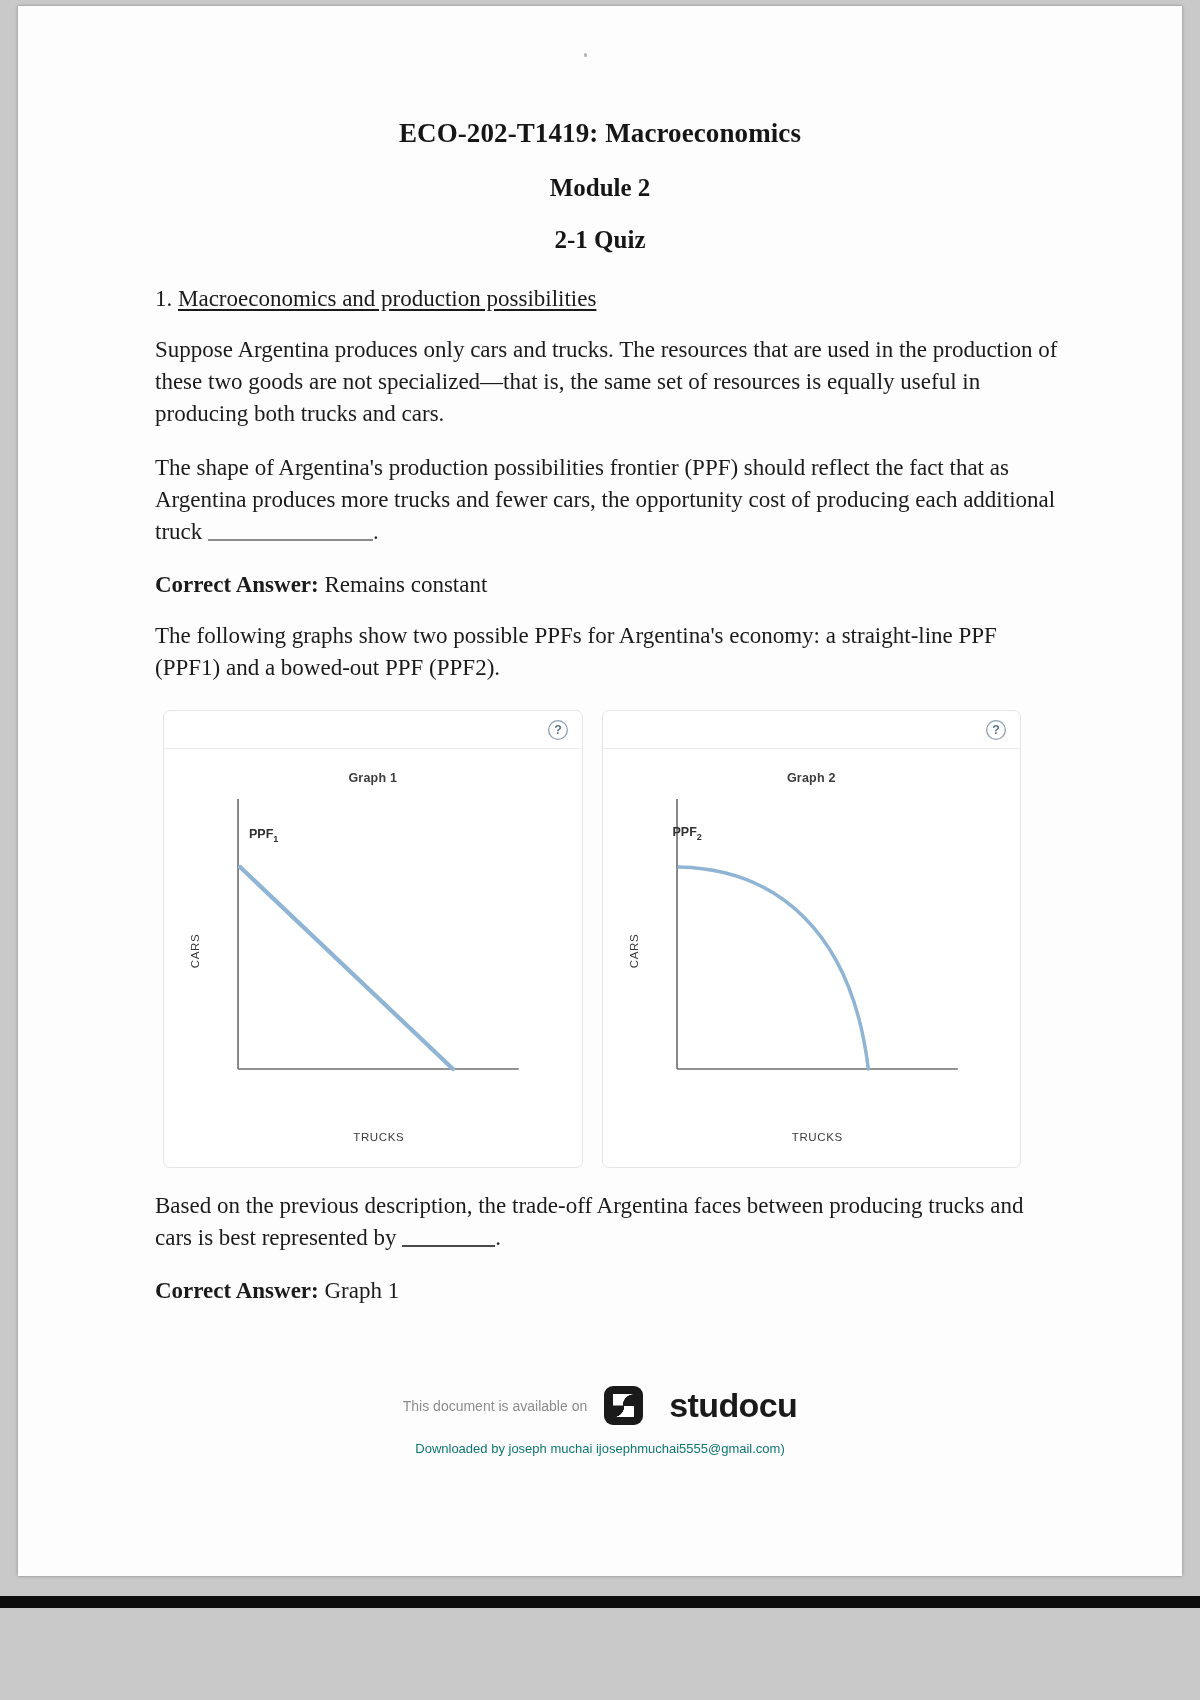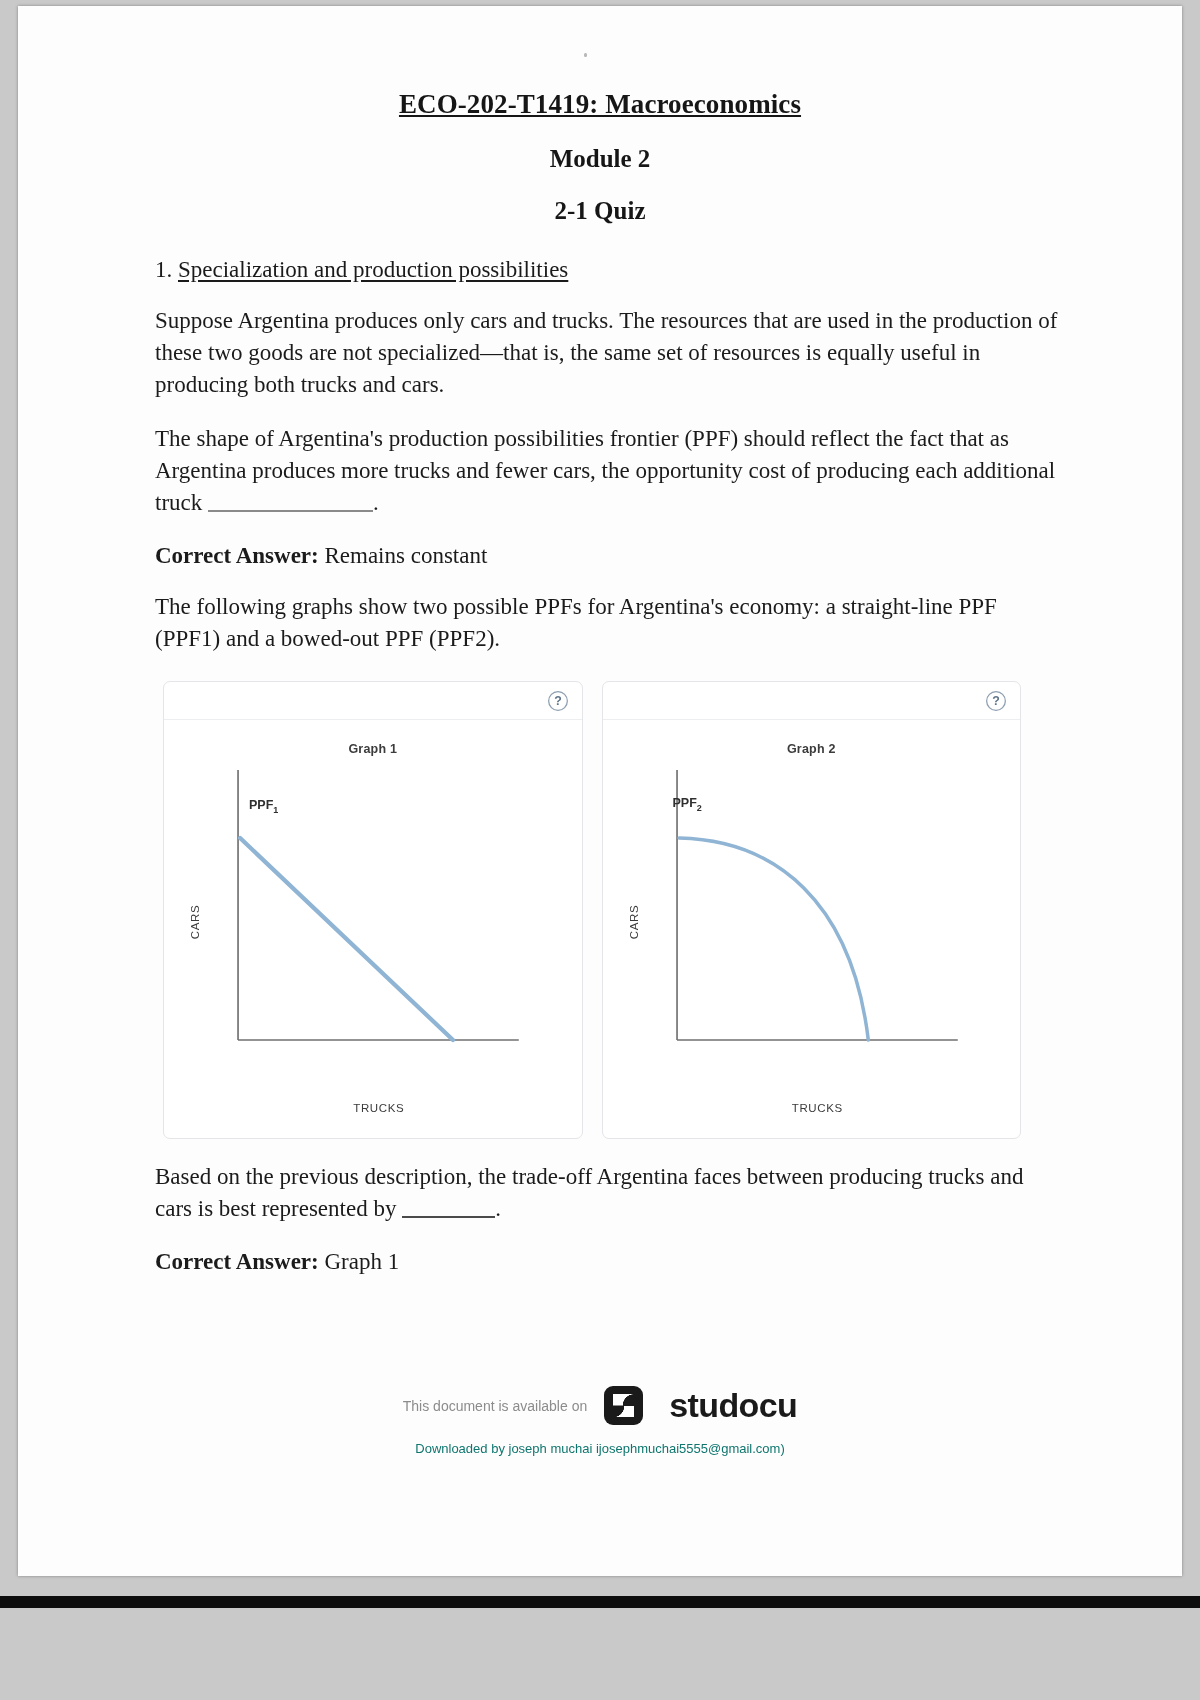--- a/index.html
+++ b/index.html
@@ -28,22 +28,21 @@
     width:3px; height:4px; background:#b9b9b9; border-radius:40%;
   }
 
   
   .doc-title{
     text-align:center;
     font-weight:bold;
     font-size:27px;
     letter-spacing:.1px;
     color:#161616;
-    margin-top:83px;
-    text-decoration:underline;
+    margin-top:112px;
   }
   .doc-sub{
     text-align:center;
     font-weight:bold;
     font-size:25px;
     color:#161616;
     margin-top:25px;
   }
   .doc-sub2{
     text-align:center;
@@ -223,21 +222,21 @@
   <div class="speck"></div>
 
   <div class="doc-title">ECO-202-T1419: Macroeconomics</div>
   <div class="doc-sub">Module 2</div>
   <div class="doc-sub2">2-1 Quiz</div>
 
   <div class="body-wrap">
 
     <div class="q-head">
       <span>1.</span>
-      <u>Specialization and production possibilities</u>
+      <u>Macroeconomics and production possibilities</u>
     </div>
 
     <p class="para">Suppose Argentina produces only cars and trucks. The resources that are used in the production of these two goods are not specialized—that is, the same set of resources is equally useful in producing both trucks and cars.</p>
 
     <p class="para">
       <span>The shape of Argentina's production possibilities frontier (PPF) should reflect the fact that as Argentina produces more trucks and fewer cars, the opportunity cost of producing each additional truck</span>
       <span class="blank-long"></span><span>.</span>
     </p>
 
     <p class="answer">

